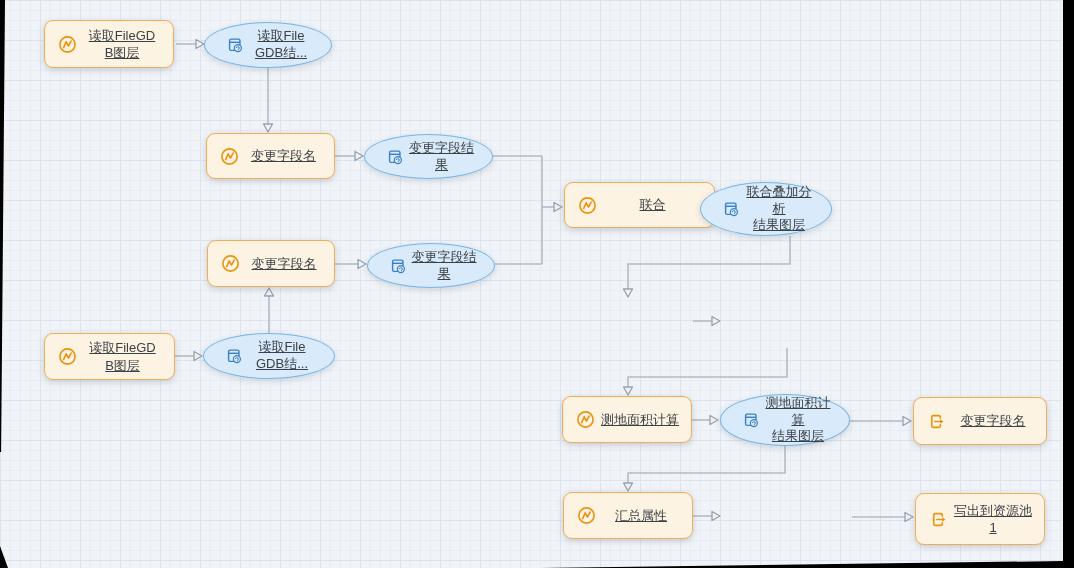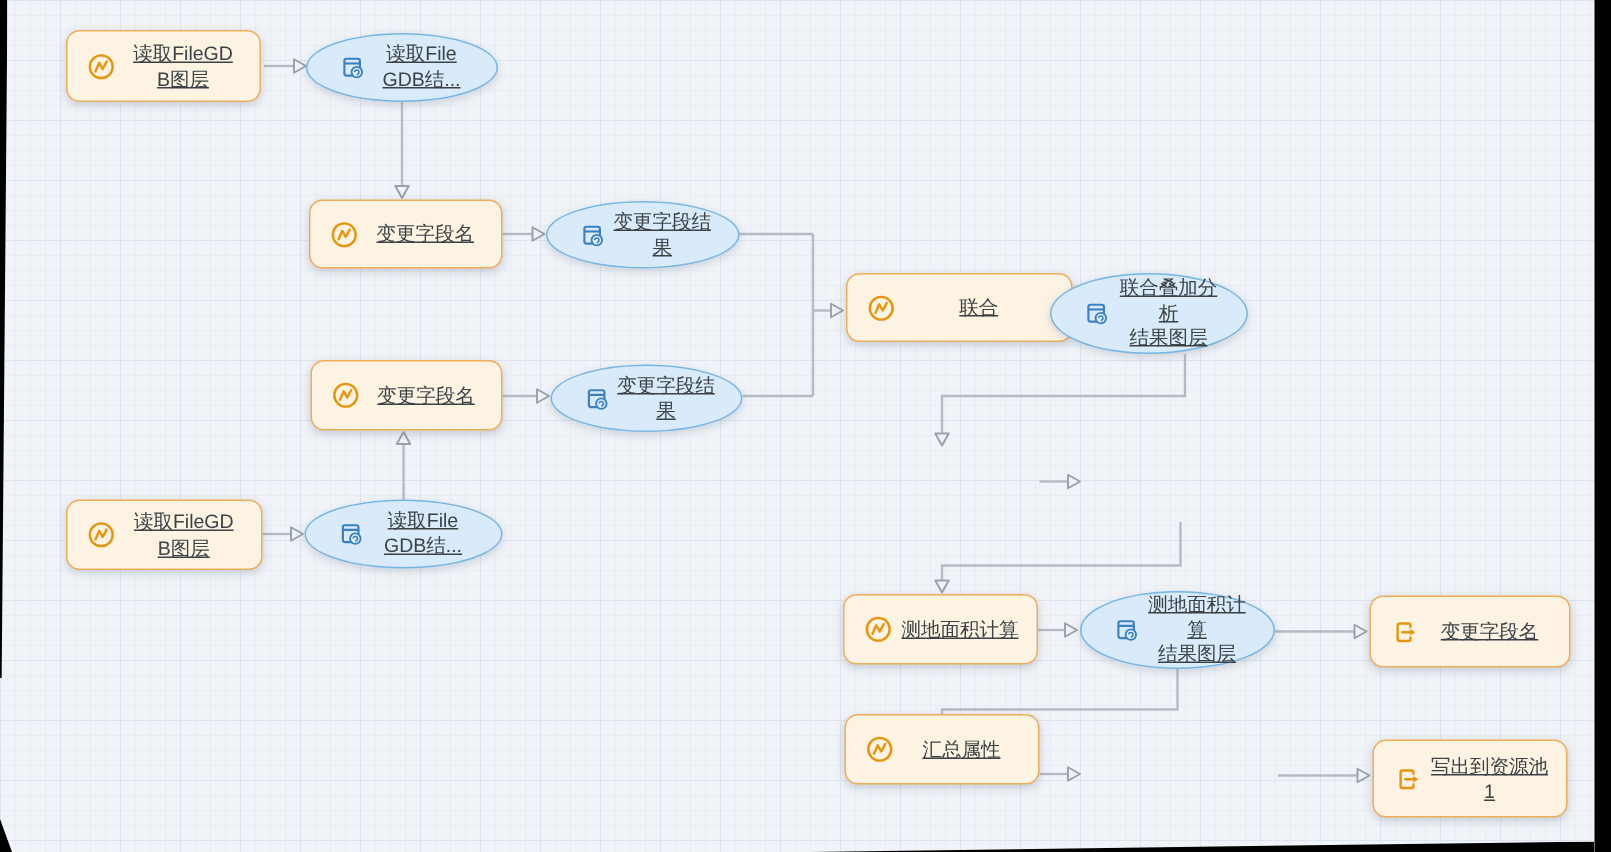--- a/index.html
+++ b/index.html
@@ -179,21 +179,21 @@
 
   <div class="node process" style="left:562px;top:396px;width:130px;height:47px">
     <span class="icon">
         <svg width="19" height="19">
           <use href="#sym-pulse"></use>
         </svg>
       </span>
     <span class="label">测地面积计算</span>
   </div>
 
-  <div class="node process" style="left:563px;top:476px;width:130px;height:47px">
+  <div class="node process" style="left:563px;top:492px;width:130px;height:47px">
     <span class="icon">
         <svg width="19" height="19">
           <use href="#sym-pulse"></use>
         </svg>
       </span>
     <span class="label">汇总属性</span>
   </div>
 
   <div class="node process" style="left:913px;top:397px;width:134px;height:48px">
     <span class="icon">

